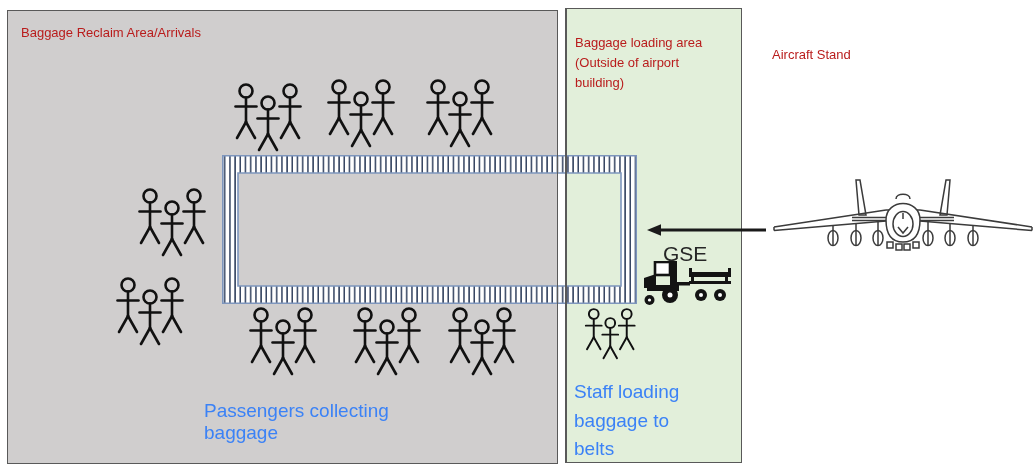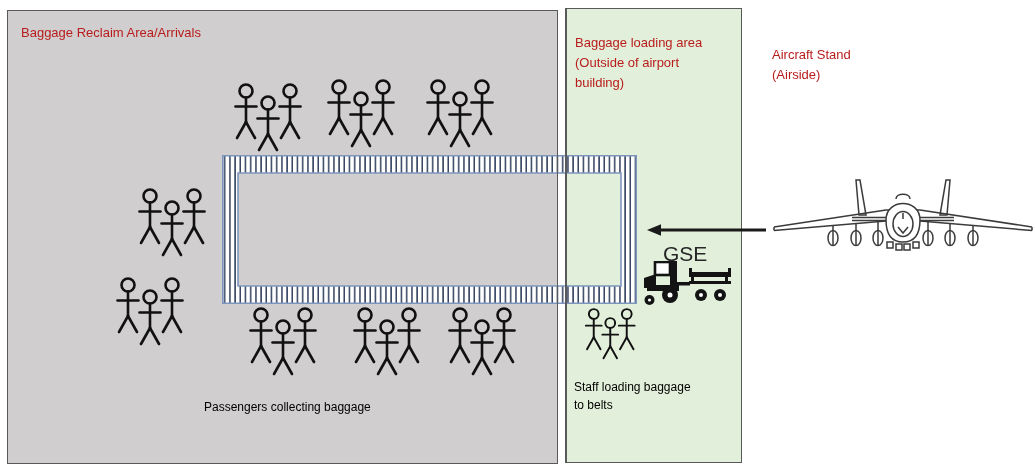--- a/index.html
+++ b/index.html
@@ -8,21 +8,21 @@
 
   .area { position:absolute; border:1.5px solid #595959; }
   .area-reclaim { left:7px; top:10px; width:551px; height:454px; background:#d0cece; z-index:1; }
   .area-loading { left:565px; top:8px; width:177px; height:455px; background:#e2efda; z-index:1; }
 
   .area-title { font-weight:normal; font-size:13px; line-height:1.55; color:#b91c1c; }
   .reclaim-title { position:absolute; left:13px; top:12px; width:320px; }
   .loading-title { position:absolute; left:9px; top:24px; width:150px; }
   .stand-title { position:absolute; left:772px; top:45px; width:160px; z-index:2; }
 
-  .plain-label { position:absolute; font-size:12px; color:#000000; z-index:3; }
+  .plain-label { position:absolute; font-size:19px; color:#3b82f6; z-index:3; }
   .passengers-label { left:204px; top:400px; width:260px; }
   .staff-label { left:574px; top:378px; width:118px; line-height:1.5; }
   .gse-label { left:663px; top:242px; font-size:21px; color:#262626; }
 
   .carousel { position:absolute; left:222px; top:155px; width:415px; height:149px; z-index:2; }
 
   .boundary-line { position:absolute; width:1.5px; background:#595959; z-index:4; }
   .boundary-gray-right { left:556.5px; top:10px; height:454px; }
   .boundary-green-left { left:565px; top:8px; height:455px; }
 
@@ -70,21 +70,20 @@
       <div>Baggage Reclaim Area/Arrivals</div>
     </div>
   </div>
 
   <div class="area area-loading">
     <div class="area-title loading-title">Baggage loading area (Outside of airport building)</div>
   </div>
 
   <div class="area-title stand-title">
     <div>Aircraft Stand</div>
-    <div>(Airside)</div>
   </div>
 
   <svg class="carousel" viewBox="0 0 415 149">
     <defs>
       <pattern id="hatch" width="5.2" height="8" patternUnits="userSpaceOnUse">
         <rect width="5.2" height="8" fill="#ffffff"></rect>
         <rect x="2" width="1.4" height="8" fill="#1f3050"></rect>
       </pattern>
     </defs>
     <path d="M0.8,0.8 H414.2 V148.2 H0.8 Z M16,18 H399 V131 H16 Z" fill="url(#hatch)" fill-rule="evenodd" stroke="#7e96bd" stroke-width="1.6"></path>

